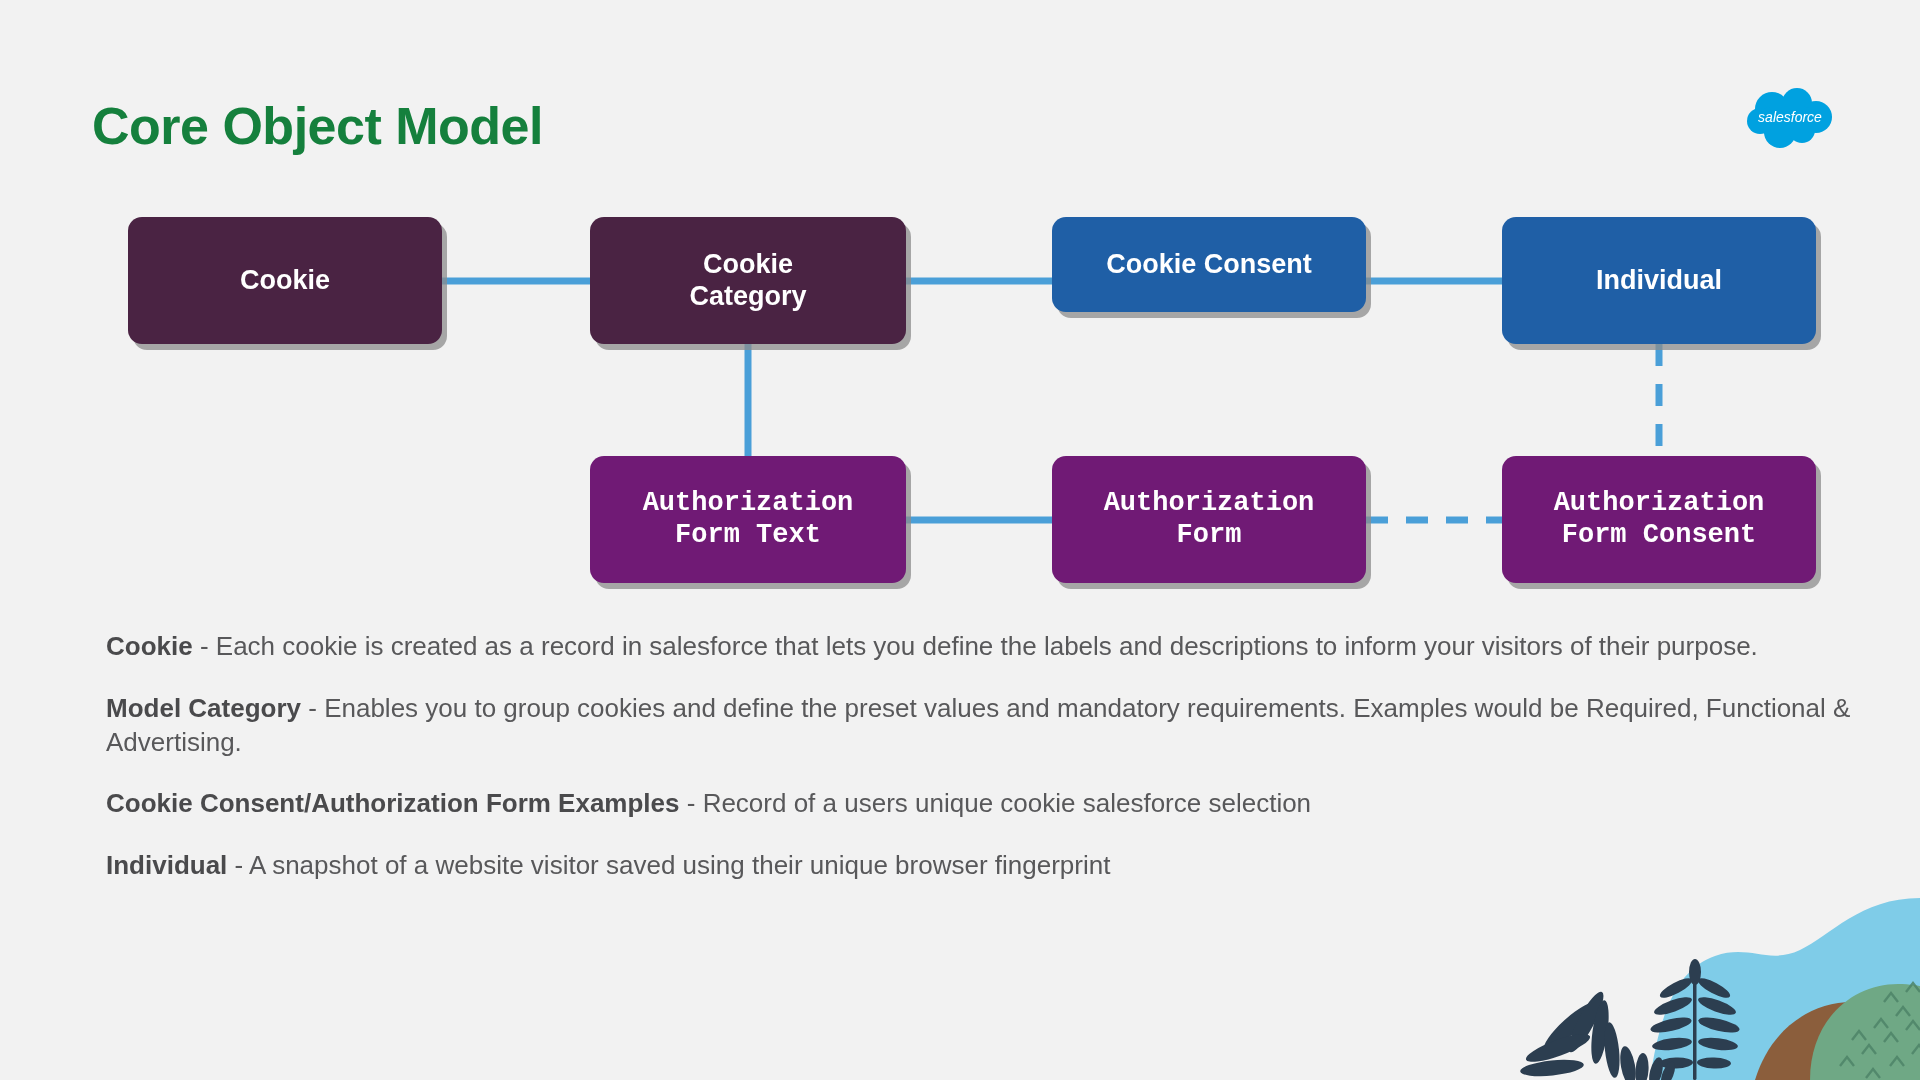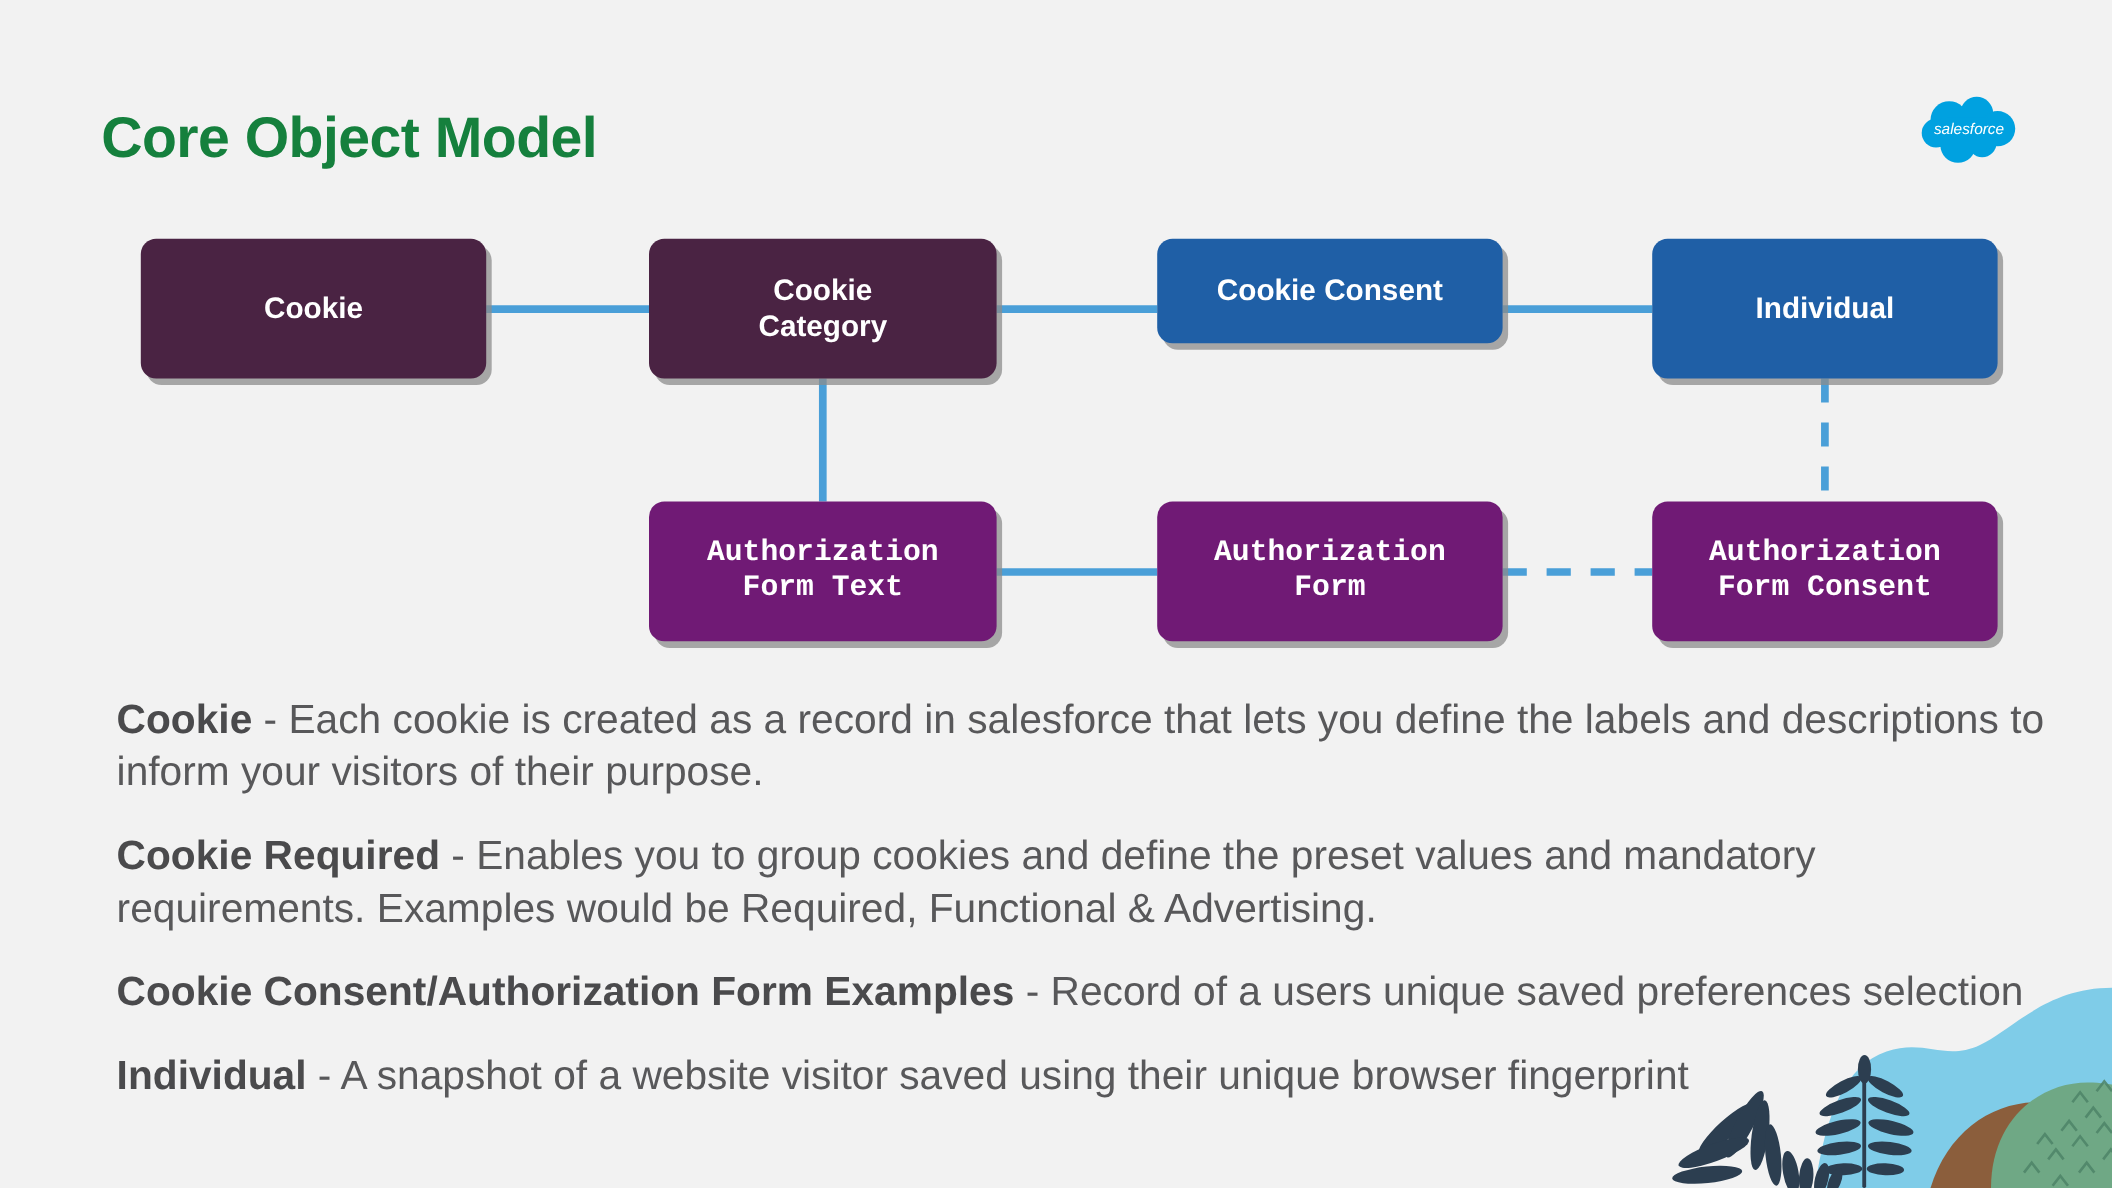--- a/index.html
+++ b/index.html
@@ -66,21 +66,21 @@
   #node-auth-form         { left:1052px;top:456px; width:314px; height:127px; }
   #node-auth-form-consent { left:1502px;top:456px; width:314px; height:127px; }
 
   
   #body-copy{
     position:absolute;
     left:106px; top:630px;
     width:1760px;
   }
   .para{
-    font-size:37px;
+    font-size:26px;
     line-height:1.30;
     color:#58585A;
     margin-bottom:28px;
   }
   .para:last-child{ margin-bottom:2px; }
   .para b{ color:#4A4A4C; font-weight:bold; }
 
   
   #corner-art{
     position:absolute;
@@ -158,24 +158,24 @@
     <span>Authorization<br>Form Consent</span>
   </div>
 
 </div>
 
 <div id="body-copy">
   <p class="para">
     <b>Cookie</b><span> - </span><span>Each cookie is created as a record in salesforce that lets you define the labels and descriptions to inform your visitors of their purpose.</span>
   </p>
   <p class="para">
-    <b>Cookie Required</b><span> -  </span><span>Enables you to group cookies and define the preset values and mandatory requirements. Examples would be Required, Functional &amp; Advertising.</span>
-  </p>
-  <p class="para">
-    <b>Cookie Consent/Authorization Form Examples</b><span> - </span><span>Record of a users unique saved preferences selection</span>
+    <b>Model Category</b><span> -  </span><span>Enables you to group cookies and define the preset values and mandatory requirements. Examples would be Required, Functional &amp; Advertising.</span>
+  </p>
+  <p class="para">
+    <b>Cookie Consent/Authorization Form Examples</b><span> - </span><span>Record of a users unique cookie salesforce selection</span>
   </p>
   <p class="para">
     <b>Individual</b><span> - </span><span>A snapshot of a website visitor saved using their unique browser fingerprint</span>
   </p>
 </div>
 
 <div id="corner-art">
   <svg viewBox="0 0 420 200" width="420" height="200" aria-hidden="true">
 
     <path d="M420,18 C360,18 330,56 300,70 C268,85 250,64 215,76 C178,89 160,130 150,200 L420,200 Z" fill="#7FCCE8"></path>

